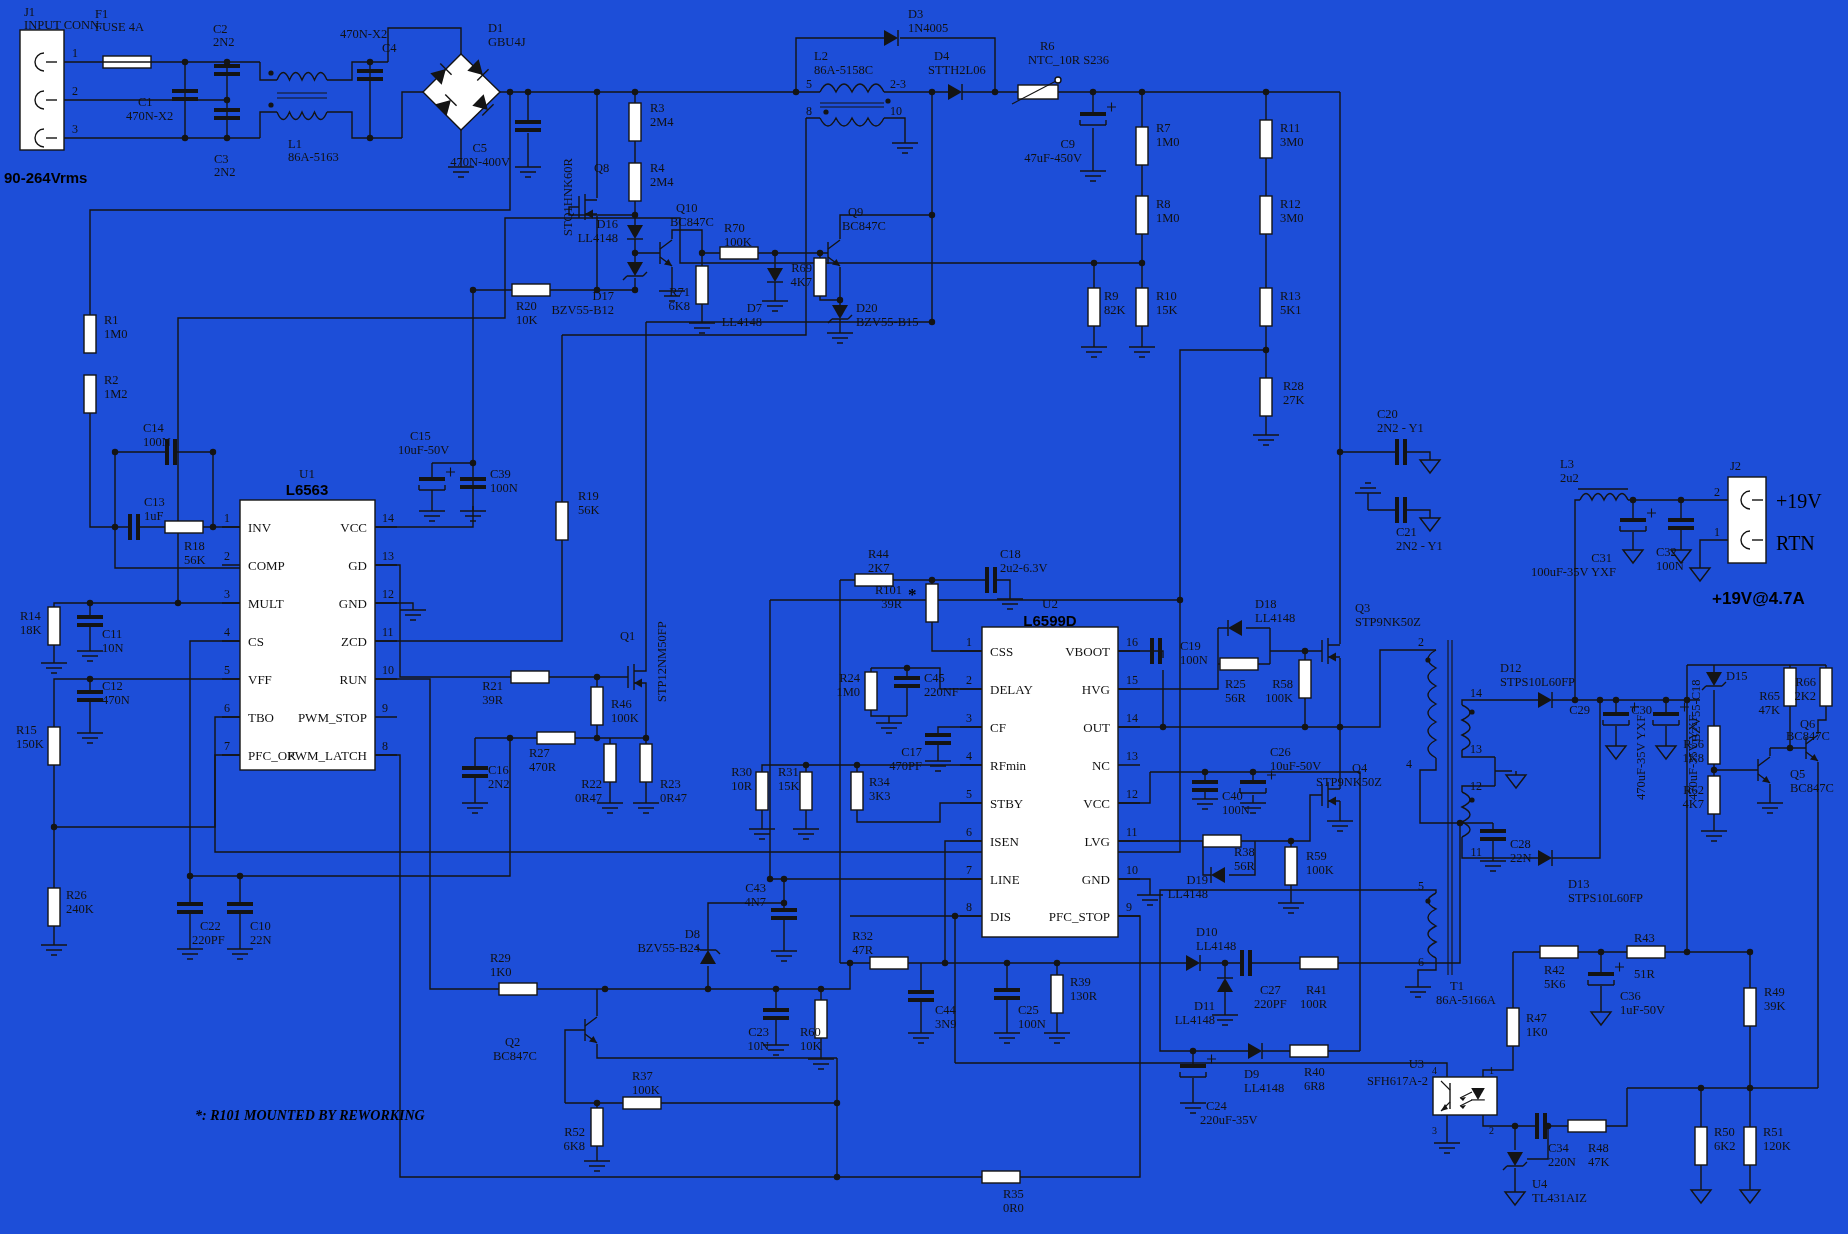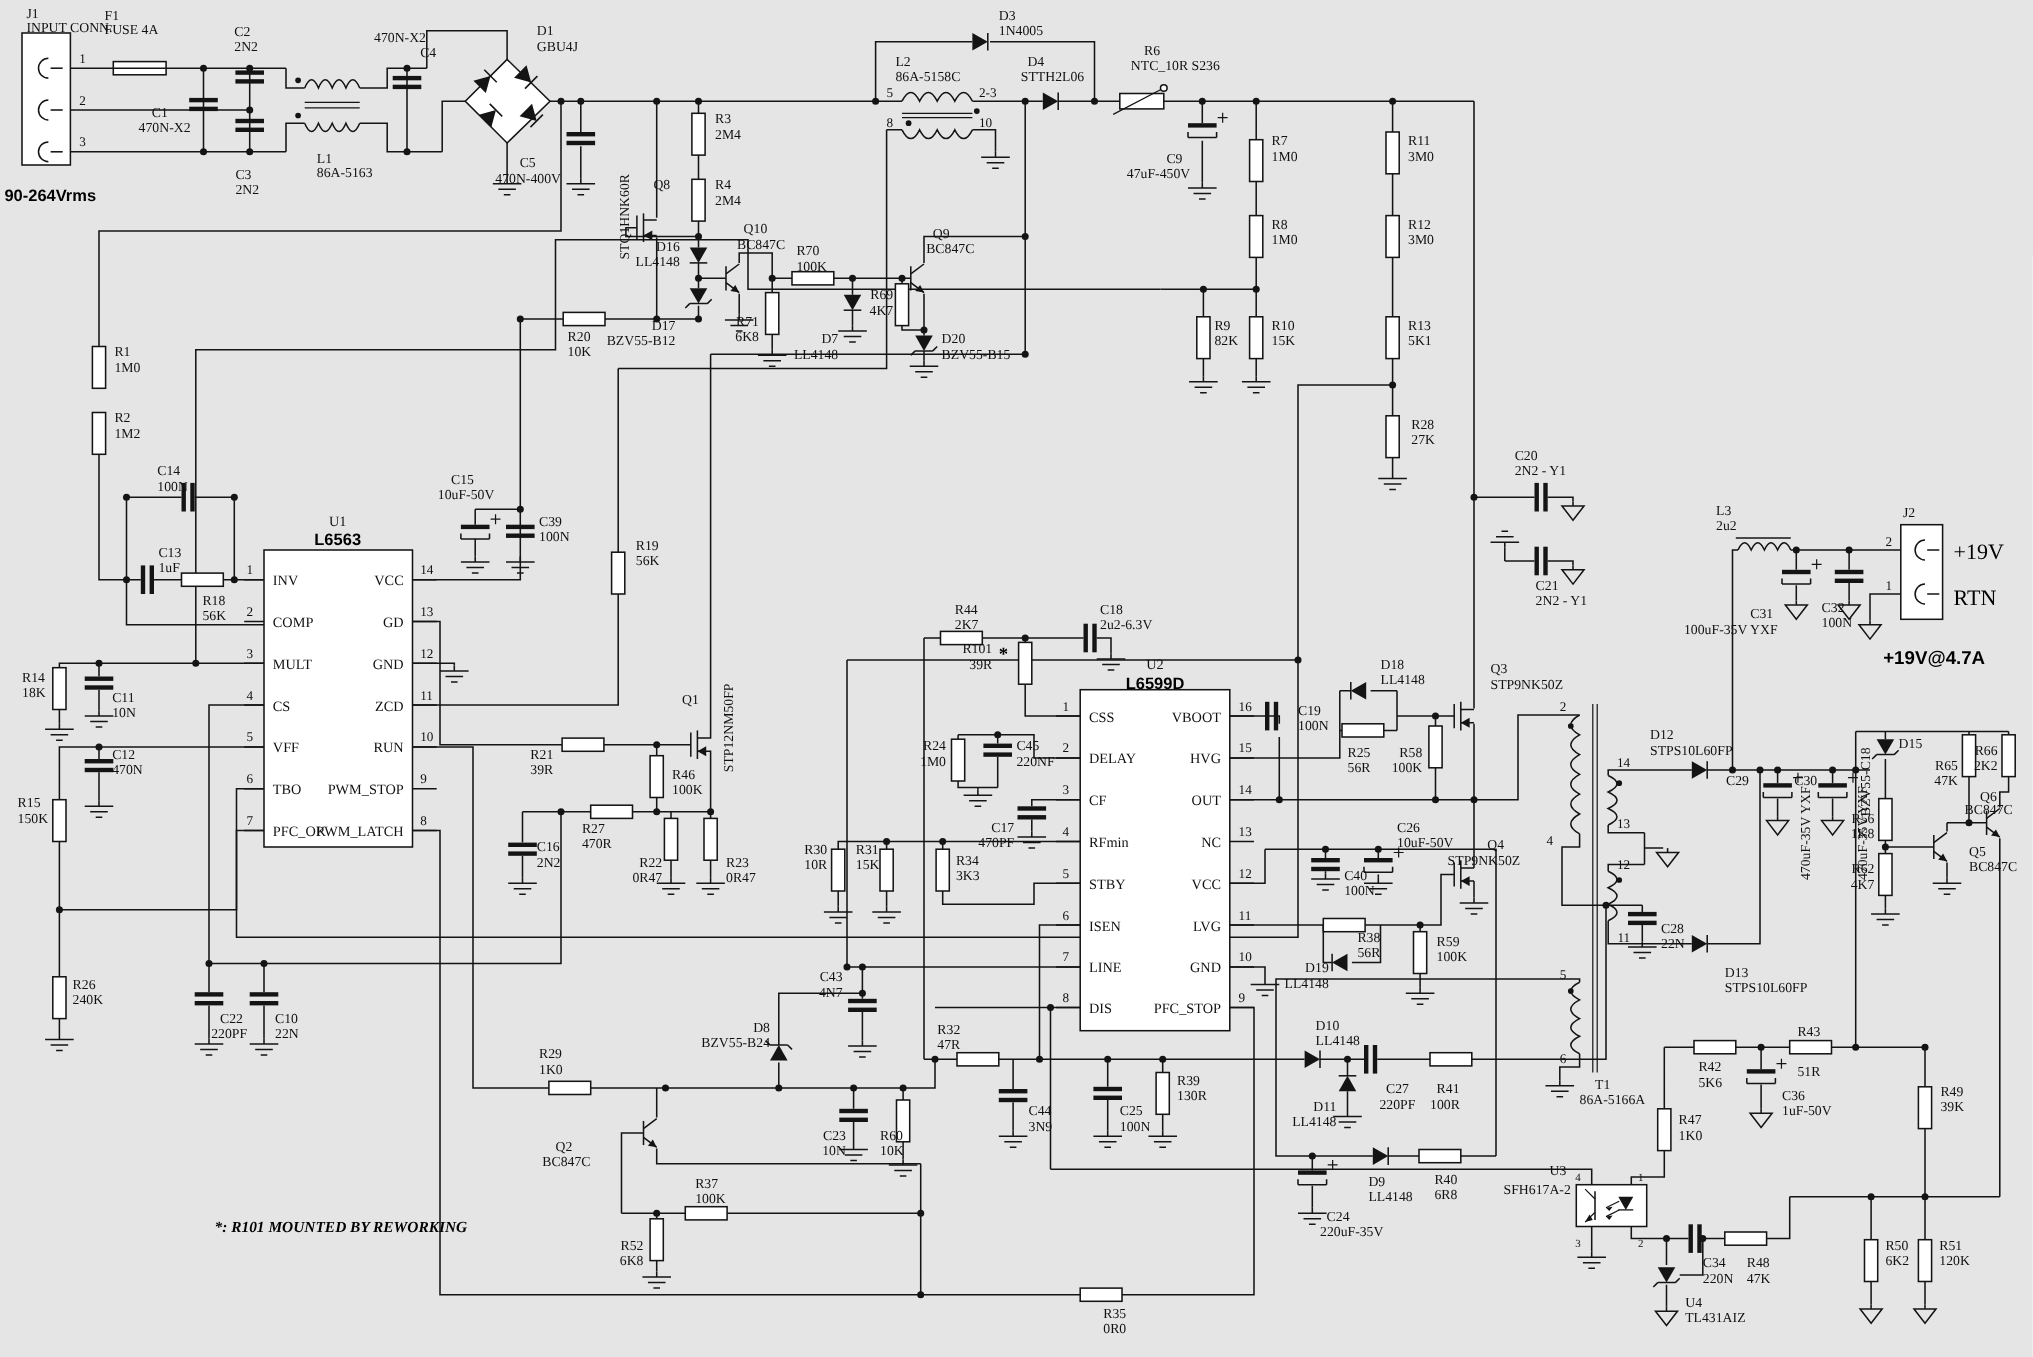--- a/index.html
+++ b/index.html
@@ -1,16 +1,16 @@
 <!DOCTYPE html>
 <html><head>
 <meta charset="utf-8">
 <style>
   html,body{margin:0;padding:0;background:#fff}
-  .wrap{width:1848px;height:1234px;position:relative;background:#e5e5e5}
+  .wrap{width:1848px;height:1234px;position:relative;background:#1d4ed8}
   svg{display:block}
   .w{fill:none;stroke:#141414;stroke-width:1.4}
   .w2{fill:none;stroke:#141414;stroke-width:1.1}
   .sym{fill:#fff;stroke:#141414;stroke-width:1.4}
   .f{fill:#141414;stroke:none}
   .lbl{font:12.5px "Liberation Serif",serif;fill:#111}
   .pn{font:13px "Liberation Serif",serif;fill:#111}
   .num{font:12px "Liberation Serif",serif;fill:#111}
   .tiny{font:10px "Liberation Serif",serif;fill:#111}
   .big{font:bold 15px "Liberation Sans",sans-serif;fill:#000}

